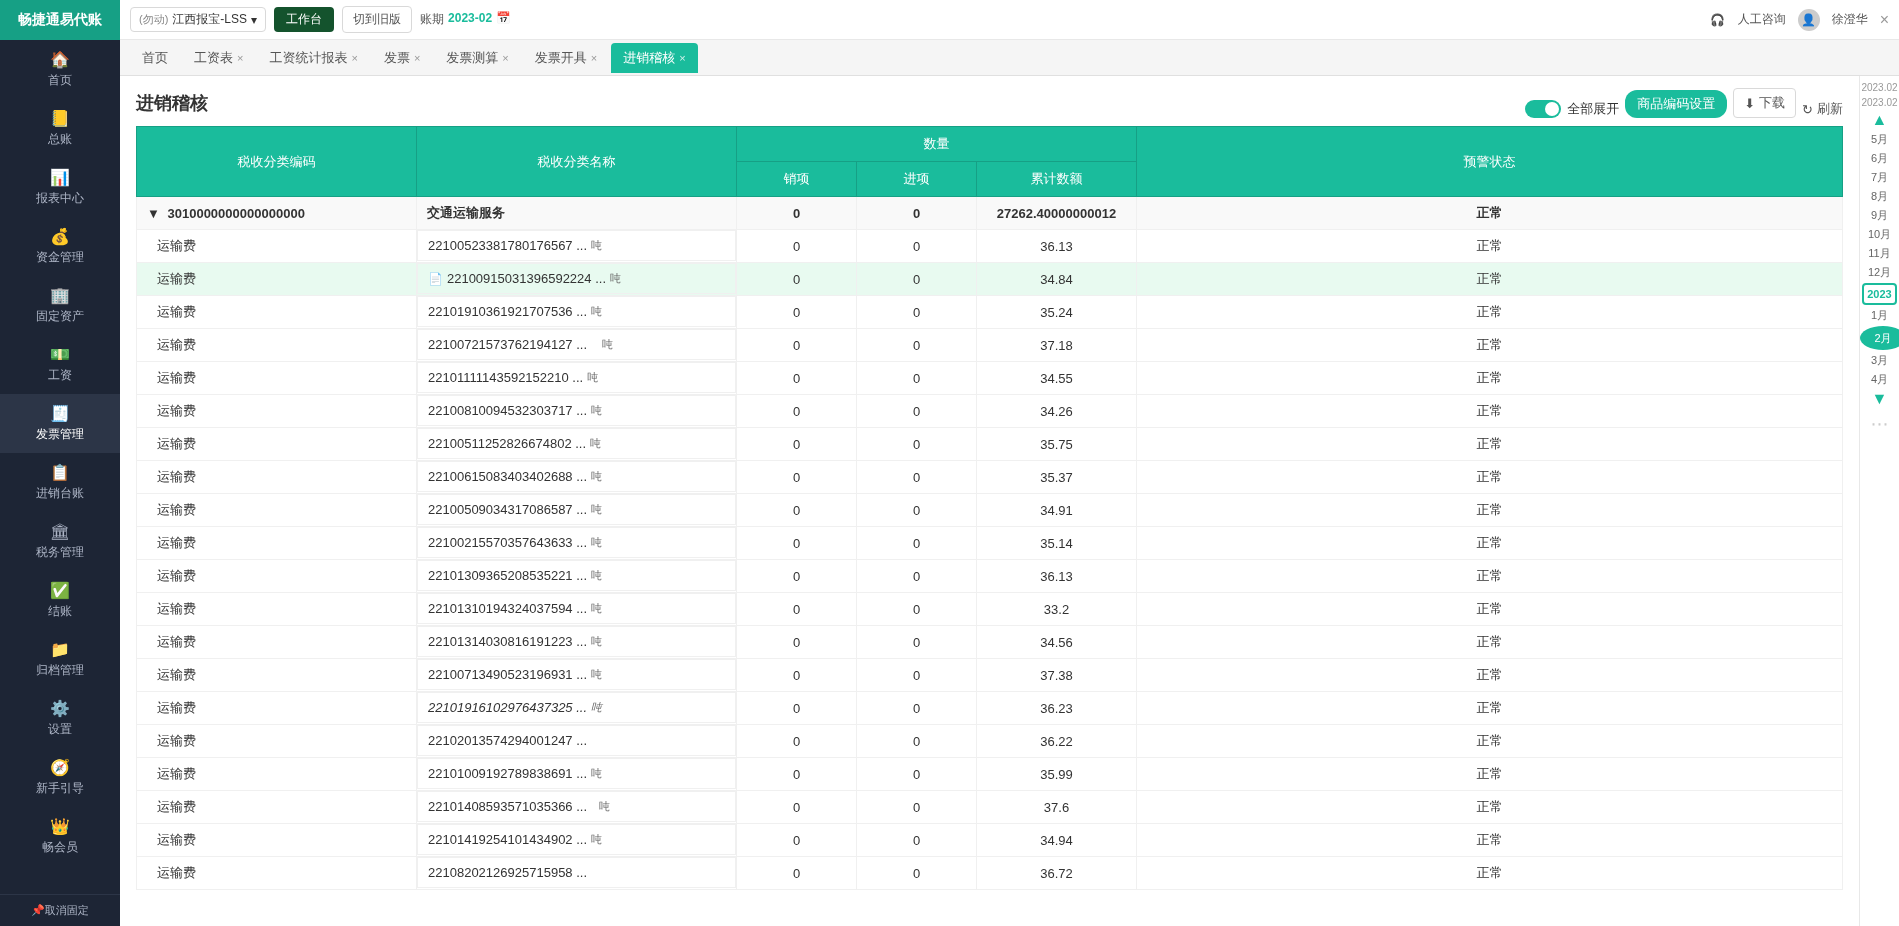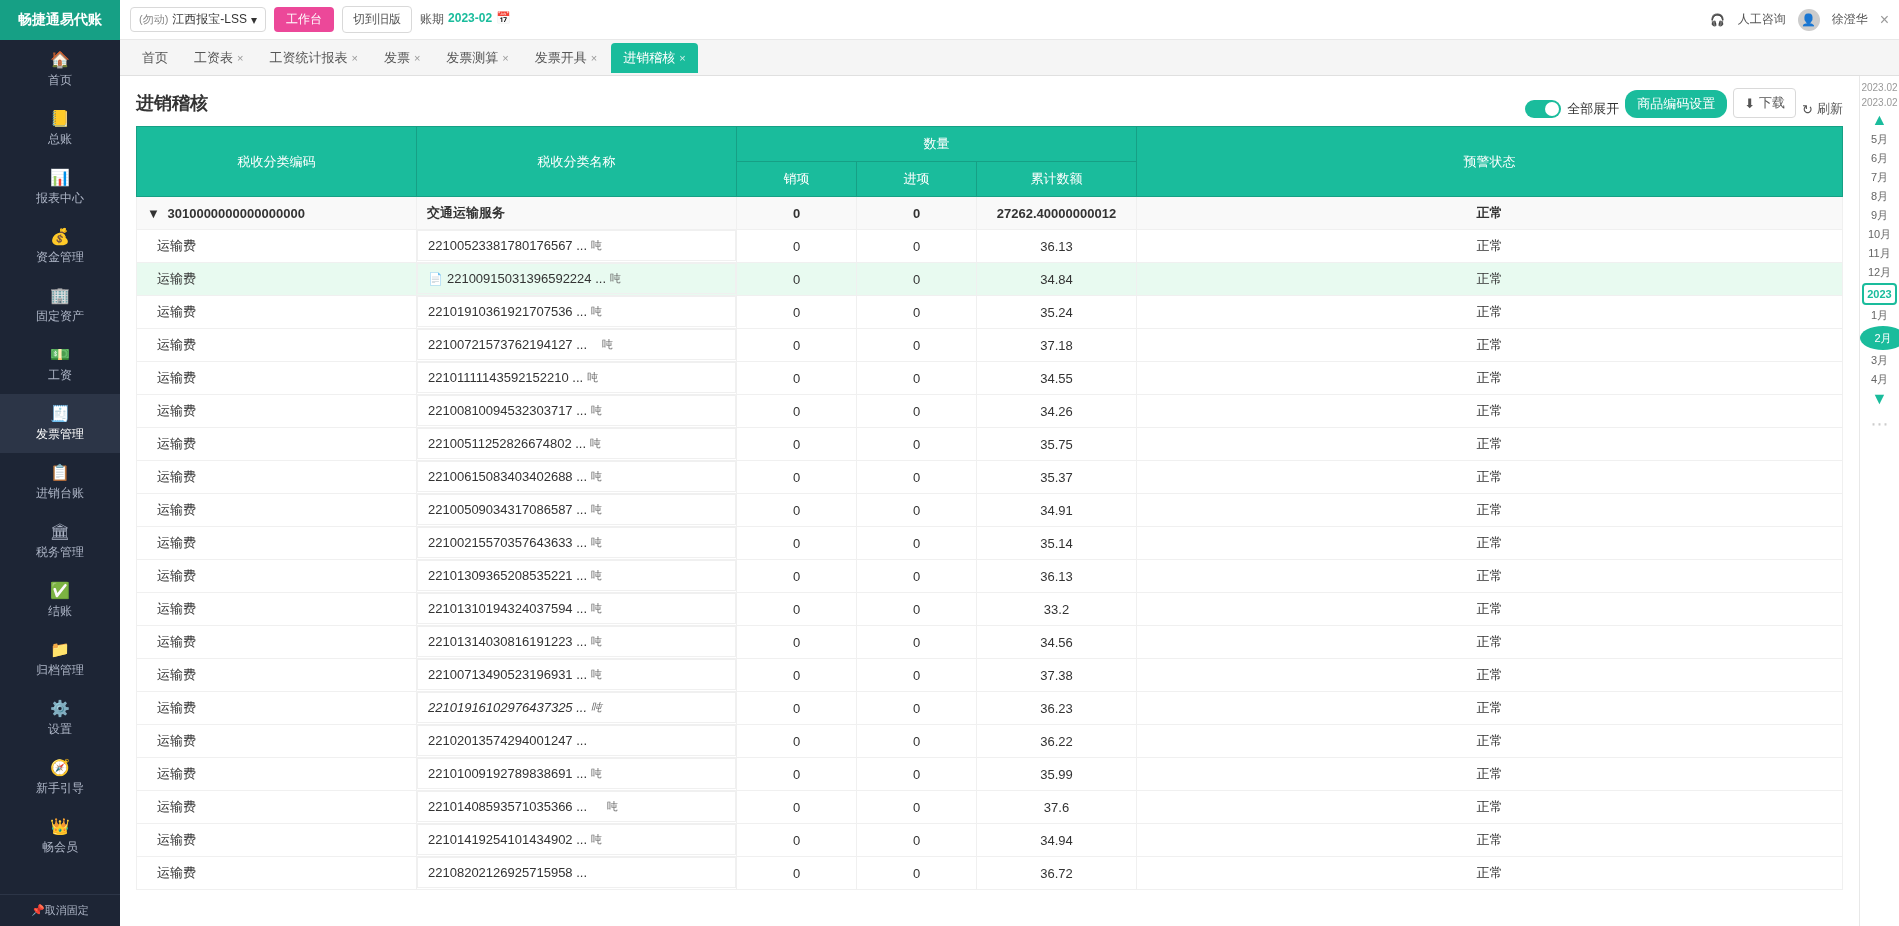--- a/index.html
+++ b/index.html
@@ -79,21 +79,21 @@
       align-items: center;
       border: 1px solid #d9d9d9;
       border-radius: 4px;
       padding: 3px 8px;
       cursor: pointer;
       font-size: 12px;
       gap: 4px;
       color: #333;
     }
     .workbench-btn {
-      background: #ec4899;
+      background: #14532d;
       color: white;
       border: none;
       border-radius: 4px;
       padding: 4px 12px;
       cursor: pointer;
       font-size: 12px;
     }
     .switch-btn {
       border: 1px solid #d9d9d9;
       background: white;
@@ -679,21 +679,21 @@
         <span>22101009192789838691 ...</span>
         <span style="color:#666;font-size:11px;">吨</span>
       </td>
       <td>0</td>
       <td>0</td>
       <td>35.99</td>
       <td>正常</td>
     </tr>
               <tr>
       <td class="left-align indent">运输费</td>
-      <td class="left-align" style="display:flex;align-items:center;gap:20px;">
+      <td class="left-align" style="display:flex;align-items:center;gap:12px;">
 
         <span>22101408593571035366 ...</span>
         <span style="color:#666;font-size:11px;">吨</span>
       </td>
       <td>0</td>
       <td>0</td>
       <td>37.6</td>
       <td>正常</td>
     </tr>
               <tr>

